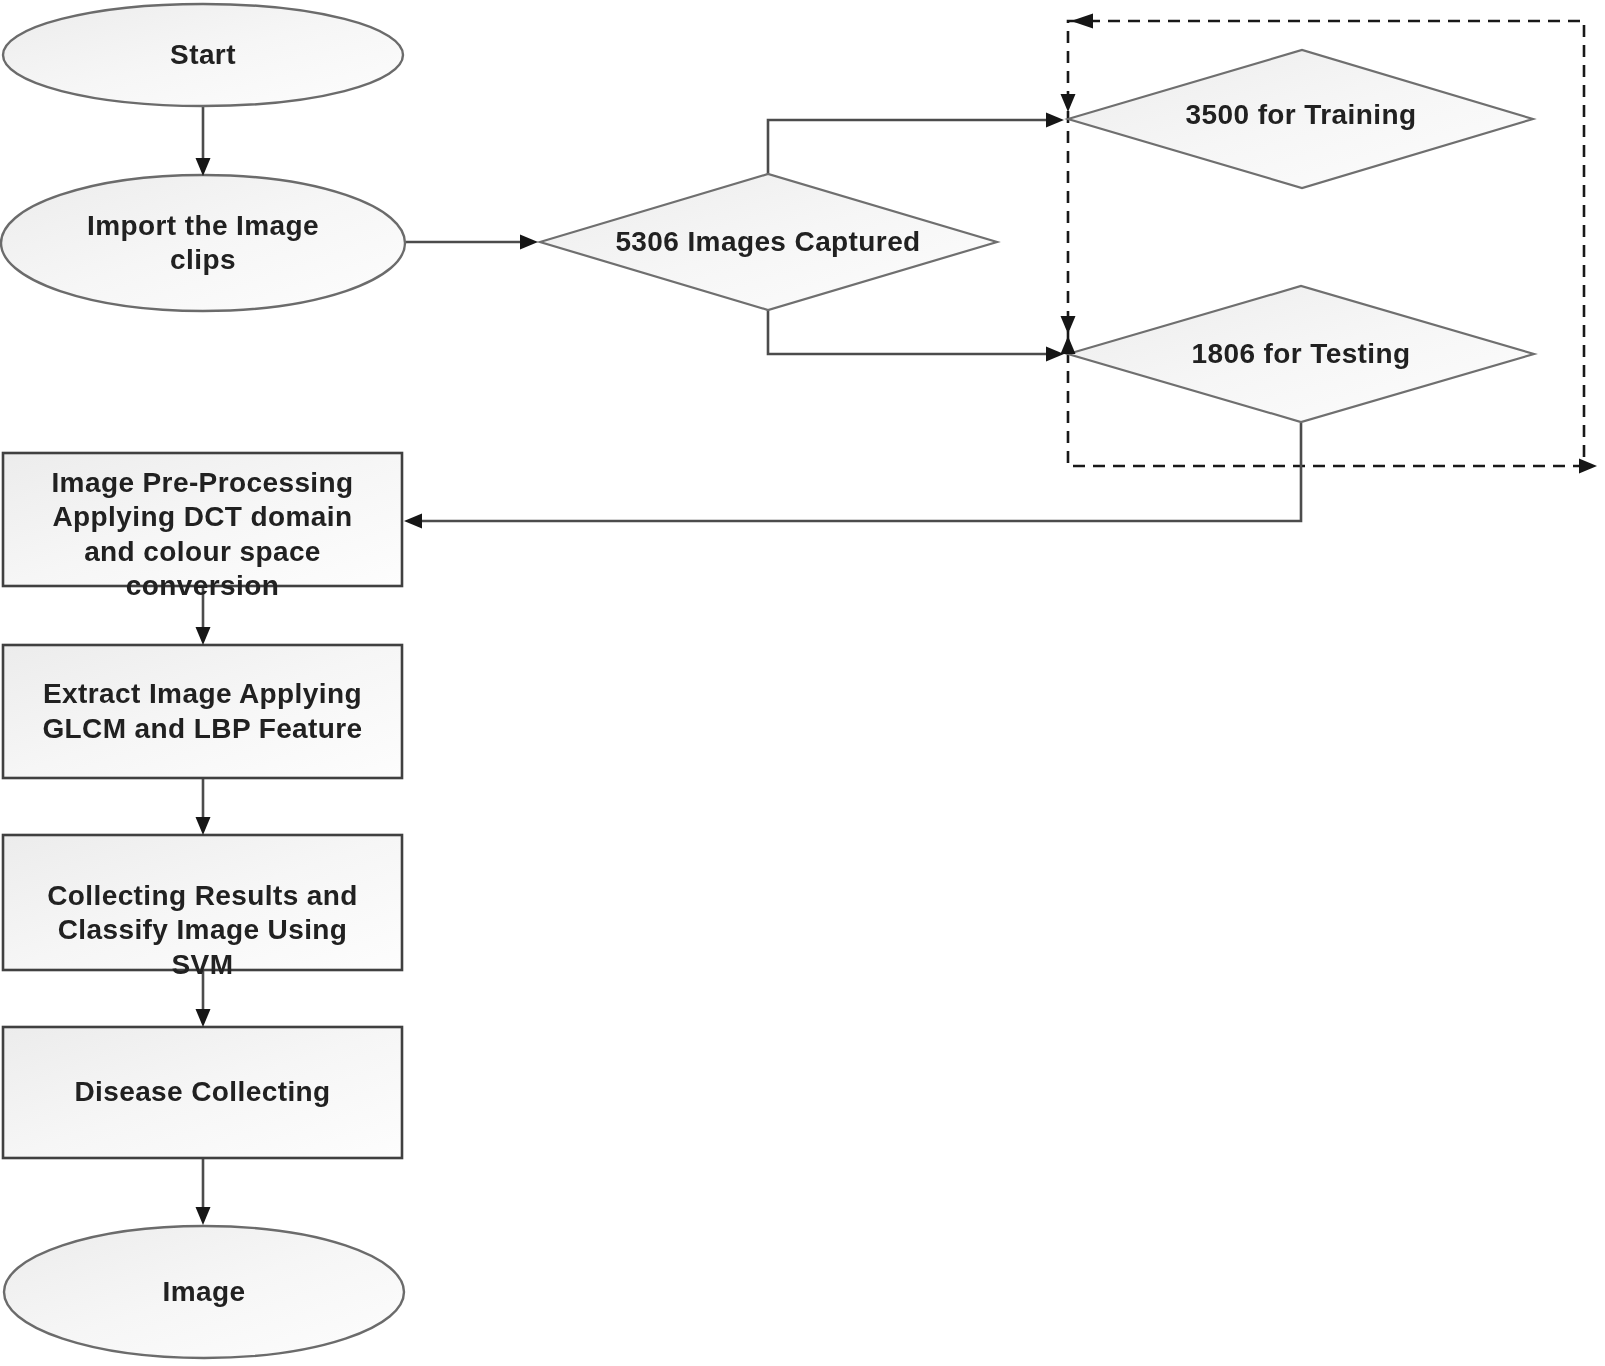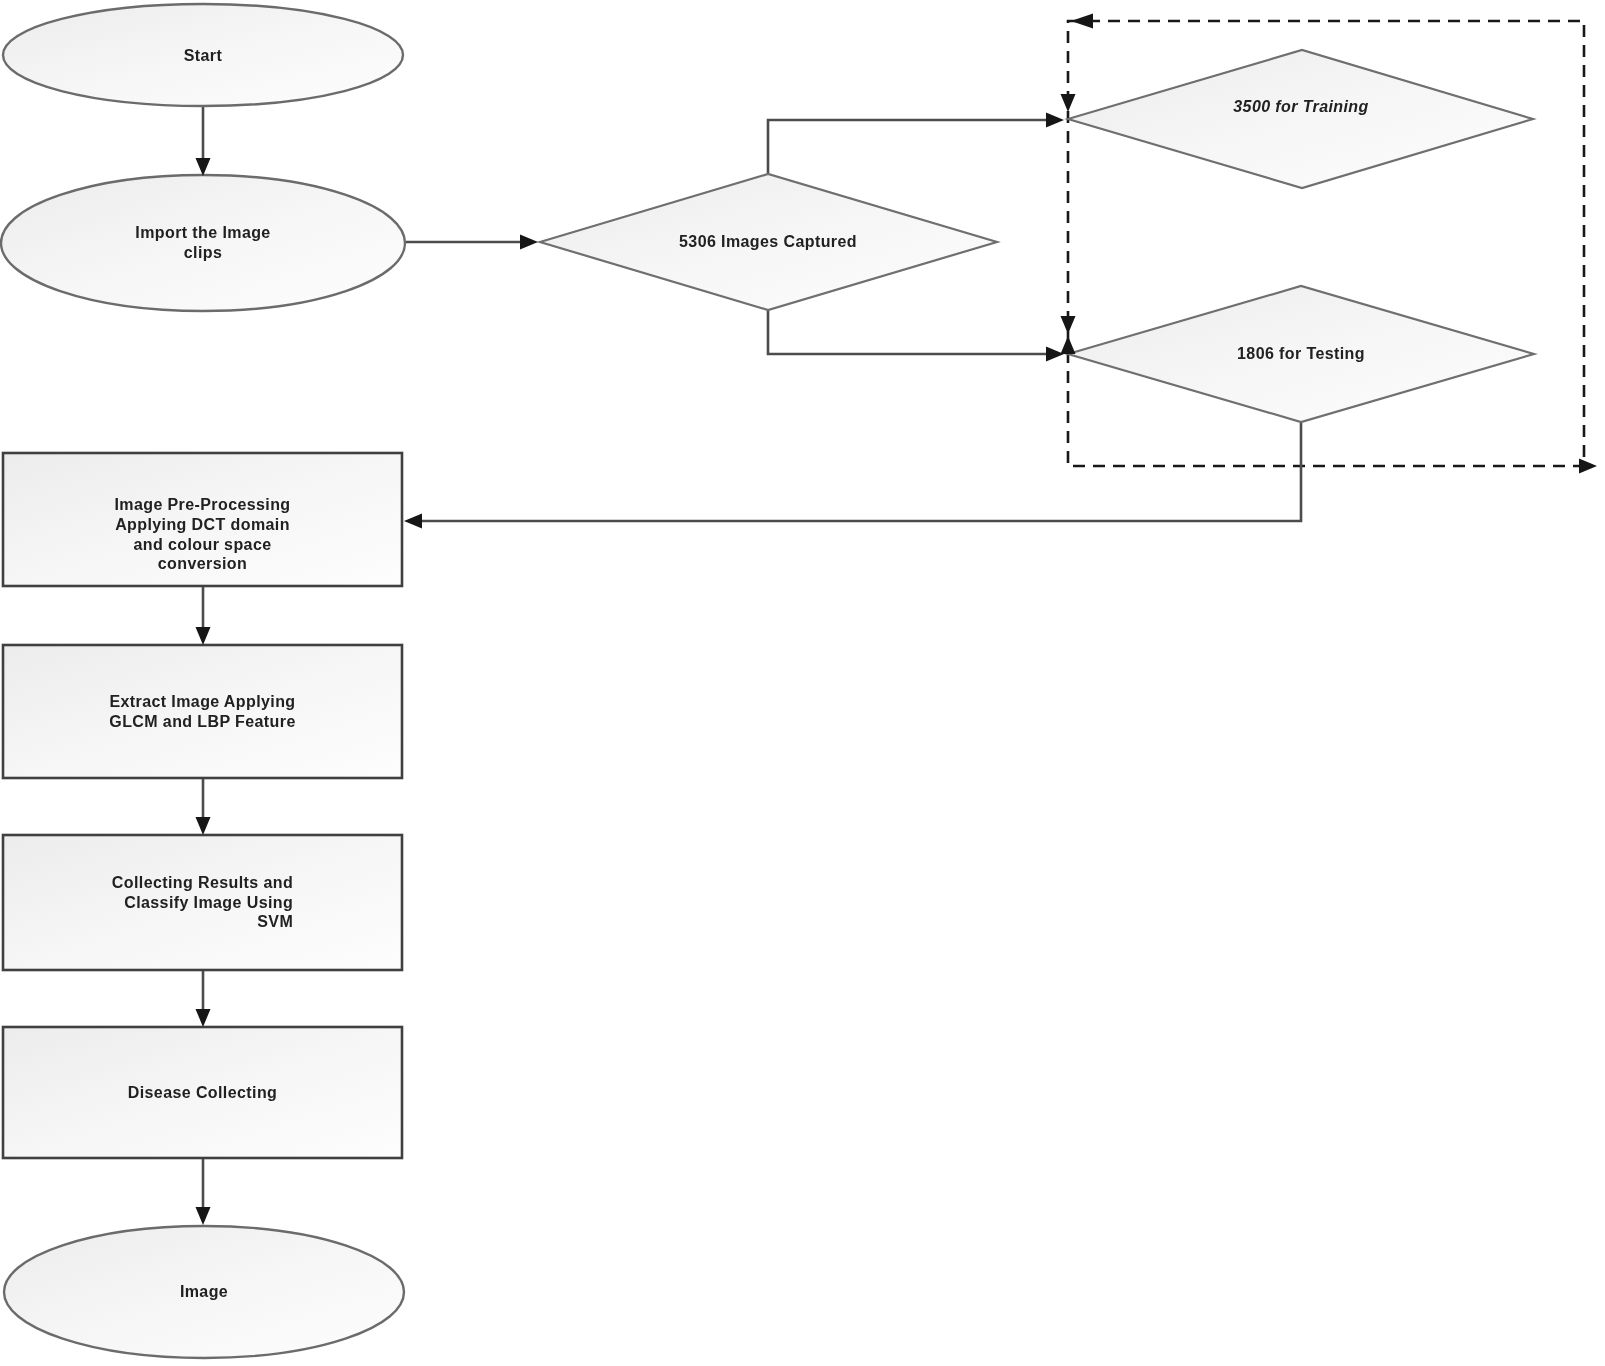--- a/index.html
+++ b/index.html
@@ -10,34 +10,34 @@
     font-family:"Liberation Sans", sans-serif;
     overflow:hidden;
   }
   .stage svg{position:absolute;left:0;top:0;}
   .label{
     position:absolute;
     display:flex;align-items:center;justify-content:center;
     text-align:center;
     font-weight:bold;
     color:#212121;
-    font-size:16px;
+    font-size:28px;
     line-height:1.22;
     letter-spacing:0.4px;
     white-space:pre-line;
   }
   
   .lbl-start       {left:53px;  top:28px;   width:300px; height:55px;}
   .lbl-import      {left:53px;  top:195px;  width:300px; height:96px;}
   .lbl-captured    {left:553px; top:215px;  width:430px; height:54px;}
-  .lbl-training    {left:1085px;top:80px;   width:432px; height:54px;font-style:italic;}
+  .lbl-training    {left:1085px;top:88px;   width:432px; height:54px;}
   .lbl-testing     {left:1085px;top:327px;  width:432px; height:54px;}
   .lbl-preprocess  {left:8px;   top:455px;  width:389px; height:159px;}
   .lbl-extract     {left:8px;   top:647px;  width:389px; height:129px;}
-  .lbl-collect     {left:8px;   top:837px;  width:389px; height:131px;text-align:right;}
+  .lbl-collect     {left:8px;   top:865px;  width:389px; height:131px;}
   .lbl-disease     {left:8px;   top:1029px; width:389px; height:127px;}
   .lbl-stop        {left:54px;  top:1265px; width:300px; height:54px;}
 
   .edge{stroke:#4c4c4c;stroke-width:2.6;fill:none;}
   .arrowhead{fill:#161616;stroke:none;}
   .shape-ellipse{stroke:#6b6b6b;stroke-width:2.4;}
   .shape-diamond{stroke:#6f6f6f;stroke-width:2.2;}
   .shape-rect{stroke:#404040;stroke-width:2.6;}
   .dashed-rect{stroke:#181818;stroke-width:2.6;fill:none;stroke-dasharray:12 8;}
 </style>

